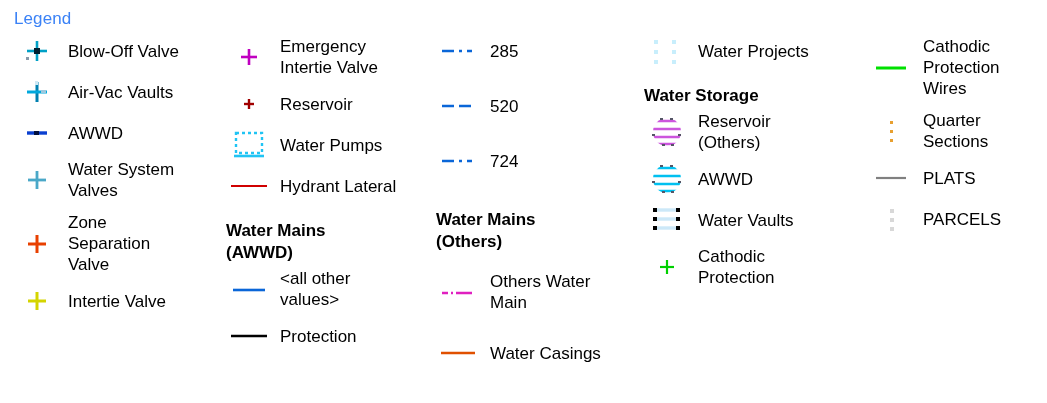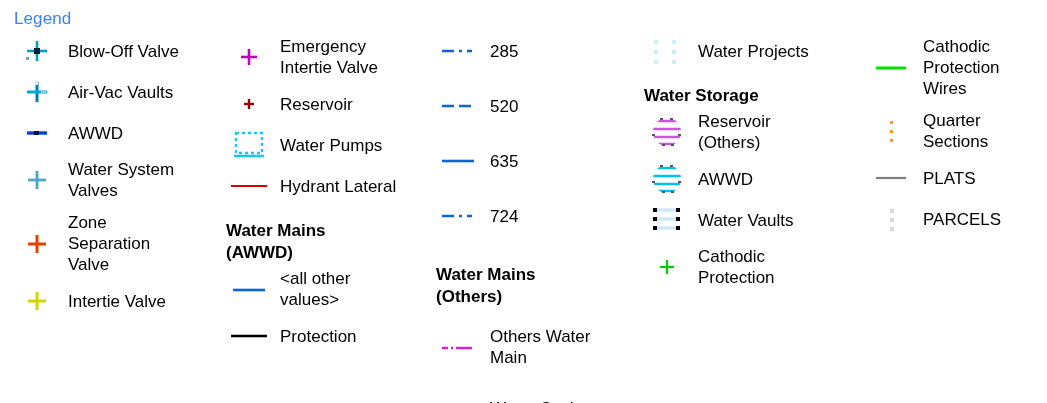--- a/index.html
+++ b/index.html
@@ -252,28 +252,20 @@
 
       <div class="legend-item">
         <span class="swatch">
           <svg width="40" height="26" viewBox="0 0 40 26">
             <line x1="3" y1="13" x2="35" y2="13" stroke="#0a66d8" stroke-width="2.6" stroke-dasharray="12 5"></line>
           </svg>
         </span>
         <span class="item-label">520</span>
       </div>
 
-      <div class="legend-item">
-        <span class="swatch">
-          <svg width="40" height="26" viewBox="0 0 40 26">
-            <line x1="3" y1="13" x2="35" y2="13" stroke="#0a66d8" stroke-width="2.6"></line>
-          </svg>
-        </span>
-        <span class="item-label">635</span>
-      </div>
 
       <div class="legend-item">
         <span class="swatch">
           <svg width="40" height="26" viewBox="0 0 40 26">
             <line x1="3" y1="13" x2="33" y2="13" stroke="#0a66d8" stroke-width="2.6" stroke-dasharray="12 5 3 5"></line>
           </svg>
         </span>
         <span class="item-label">724</span>
       </div>
 

